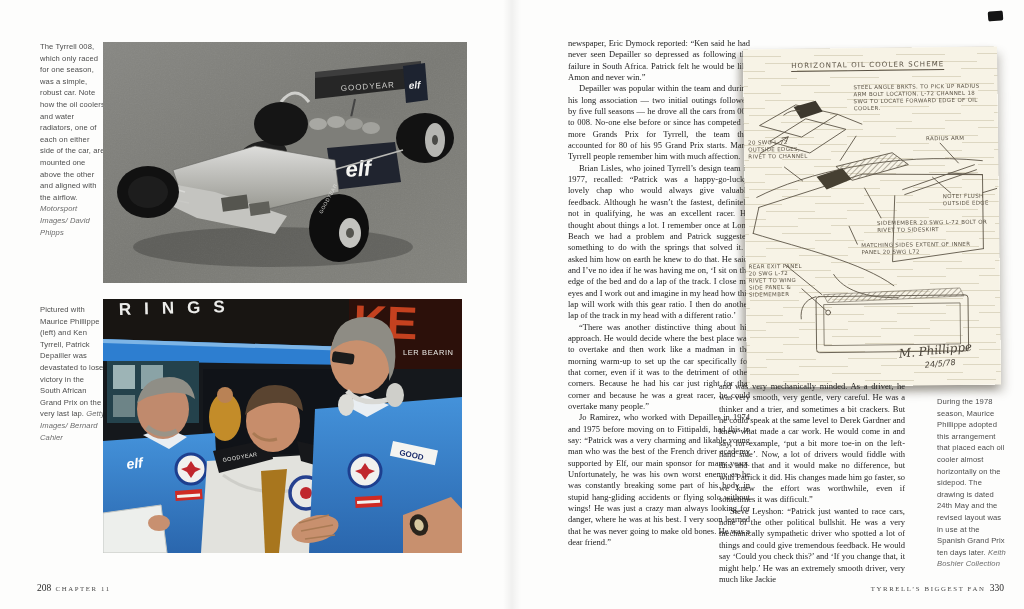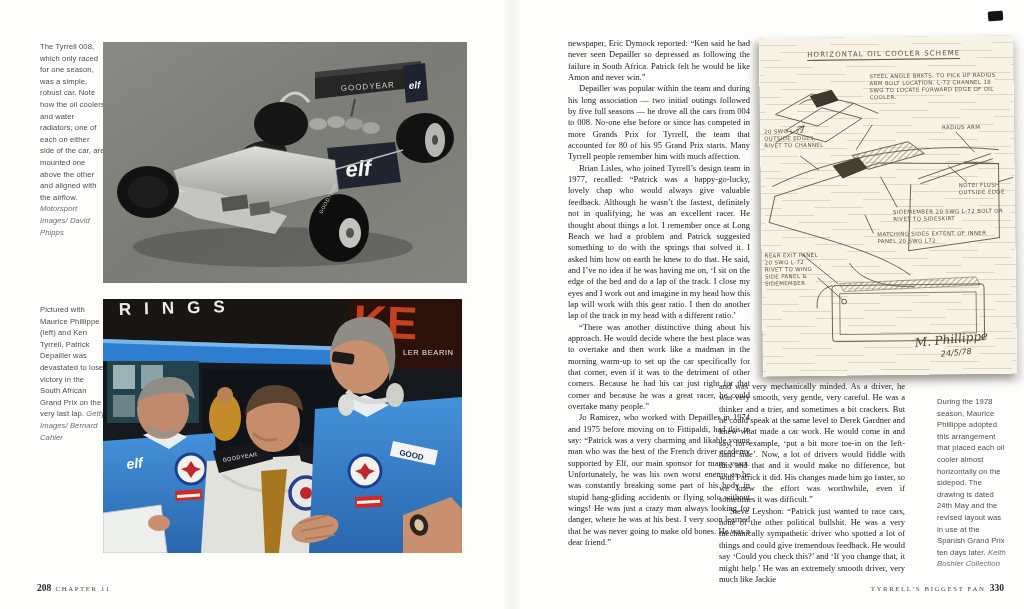--- a/index.html
+++ b/index.html
@@ -11,26 +11,26 @@
   .cap{position:absolute;font-family:"Liberation Sans",sans-serif;font-size:7.6px;
        line-height:11.6px;color:#4c4c4c;letter-spacing:.1px;}
   .cap .credit{font-style:italic;color:#6b6b6b;}
   
   .bodycol{position:absolute;font-size:8.5px;line-height:11.35px;color:#1c1c1c;
            text-align:justify;}
   .bodycol p{margin:0;text-indent:11px;}
   .bodycol p:first-child{text-indent:0;}
   
   .footer{position:absolute;top:583px;font-size:8.5px;color:#2a2a2a;}
-  .footer .pnum{font-weight:bold;font-size:9.5px;}
+  .footer .pnum{font-weight:normal;font-size:9.5px;}
   .footer .flabel{font-size:6.8px;letter-spacing:1.6px;color:#4a4a4a;}
   
   .photo{position:absolute;overflow:hidden;background:#777;}
   
-  #sketchwrap{position:absolute;left:741px;top:34px;width:262px;height:345px;margin-left:16px;}
+  #sketchwrap{position:absolute;left:741px;top:45px;width:262px;height:345px;}
   #paper{position:absolute;left:4px;top:3px;width:254px;height:338px;
          background:repeating-linear-gradient(180deg,#f7f3e6 0px,#f7f3e6 6.8px,#ddd7c2 6.8px,#ddd7c2 7.4px);
          box-shadow:-5px 4px 7px rgba(70,62,48,.35),3px 7px 10px rgba(70,62,48,.28);
          transform:rotate(-.7deg);}
   .ann{position:absolute;font-family:"DejaVu Sans",sans-serif;font-size:5.5px;line-height:6.9px;
        color:#5a5244;letter-spacing:.35px;text-transform:uppercase;}
   .ann.title{font-size:7px;letter-spacing:1.1px;border-bottom:1px solid #5a5244;
              padding-bottom:1px;white-space:nowrap;}
   .sig{position:absolute;font-family:"DejaVu Serif",serif;font-style:italic;
        color:#4a443a;transform:rotate(-5deg);}

